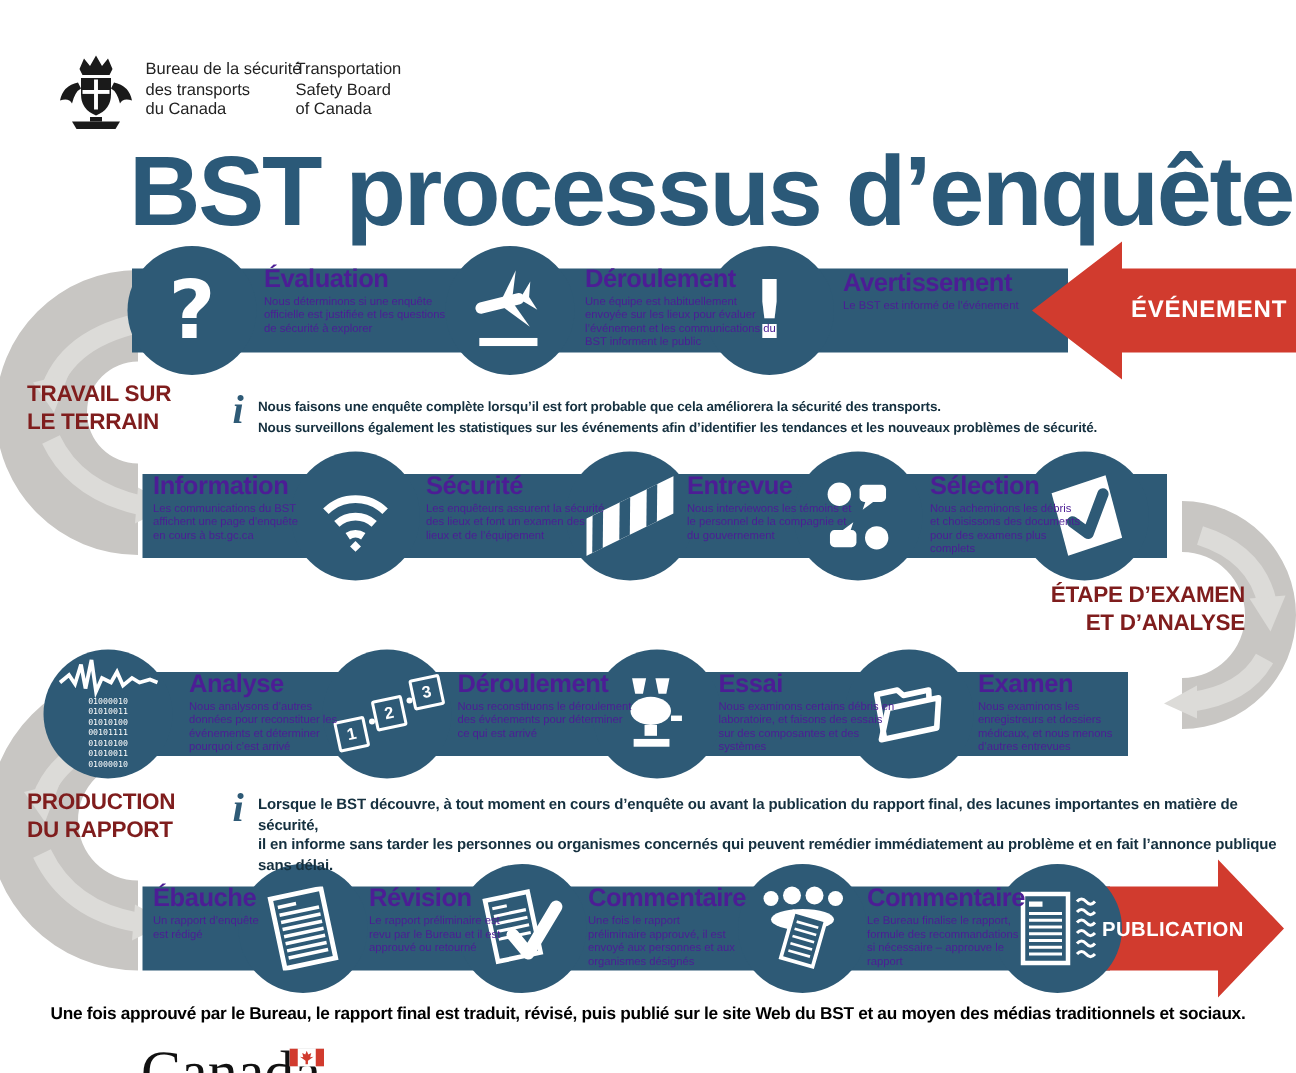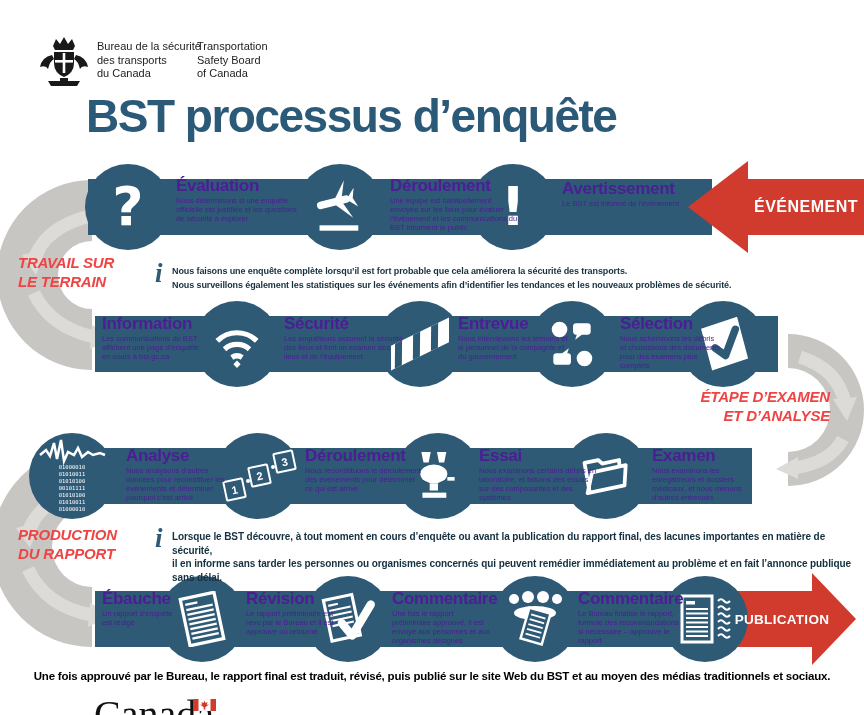--- a/index.html
+++ b/index.html
@@ -1,31 +1,31 @@
 <!DOCTYPE html>
 <html><head>
 <meta charset="utf-8">
 <style>
   html,body{margin:0;padding:0;background:#fff;}
   .canvas{position:relative;width:864px;height:715px;background:#fff;overflow:hidden;
           font-family:"Liberation Sans",sans-serif;margin-top:27px;}
   .abs{position:absolute;}
   
   .org{font-size:11px;line-height:13.5px;color:#222;}
-  .title{font-size:46px;font-weight:bold;letter-spacing:-1.5px;color:#2b5978;white-space:nowrap;}
+  .title{font-size:66px;font-weight:bold;letter-spacing:-1.5px;color:#2b5978;white-space:nowrap;}
   
   .band{position:absolute;height:56px;background:#2e5a76;z-index:1;}
   .circle{position:absolute;width:86px;height:86px;border-radius:50%;background:#2e5a76;
           display:flex;align-items:center;justify-content:center;z-index:3;}
   .steptxt{position:absolute;color:#4c1d95;z-index:4;}
   .step-title{font-size:17px;font-weight:bold;line-height:19px;letter-spacing:-0.3px;white-space:nowrap;}
   .step-desc{font-size:7.5px;line-height:9px;margin-top:1px;}
   .glyph{font-family:"DejaVu Sans",sans-serif;font-weight:bold;font-size:54px;color:#fff;line-height:1;}
   
-  .phase{position:absolute;font-size:15px;font-weight:bold;line-height:19px;color:#ef4444;z-index:5;letter-spacing:-0.2px;font-style:italic;}
+  .phase{position:absolute;font-size:15px;font-weight:bold;line-height:19px;color:#7f1d1d;z-index:5;letter-spacing:-0.2px;}
   
   .note-i{position:absolute;font-family:"Liberation Serif",serif;font-style:italic;font-weight:bold;
           font-size:27px;color:#2e5a76;z-index:5;line-height:1;}
   .note{position:absolute;font-size:9px;font-weight:bold;line-height:13.5px;color:#15303f;z-index:5;letter-spacing:-0.1px;}
   
   .redarrow{position:absolute;z-index:2;}
   .redlabel{position:absolute;color:#fff;font-weight:bold;z-index:4;text-align:center;}
   
   .numbox{position:absolute;width:17px;height:17px;border:2.5px solid #fff;border-radius:2px;color:#fff;
           font-weight:bold;font-size:11px;display:flex;align-items:center;justify-content:center;transform:rotate(-12deg);}

